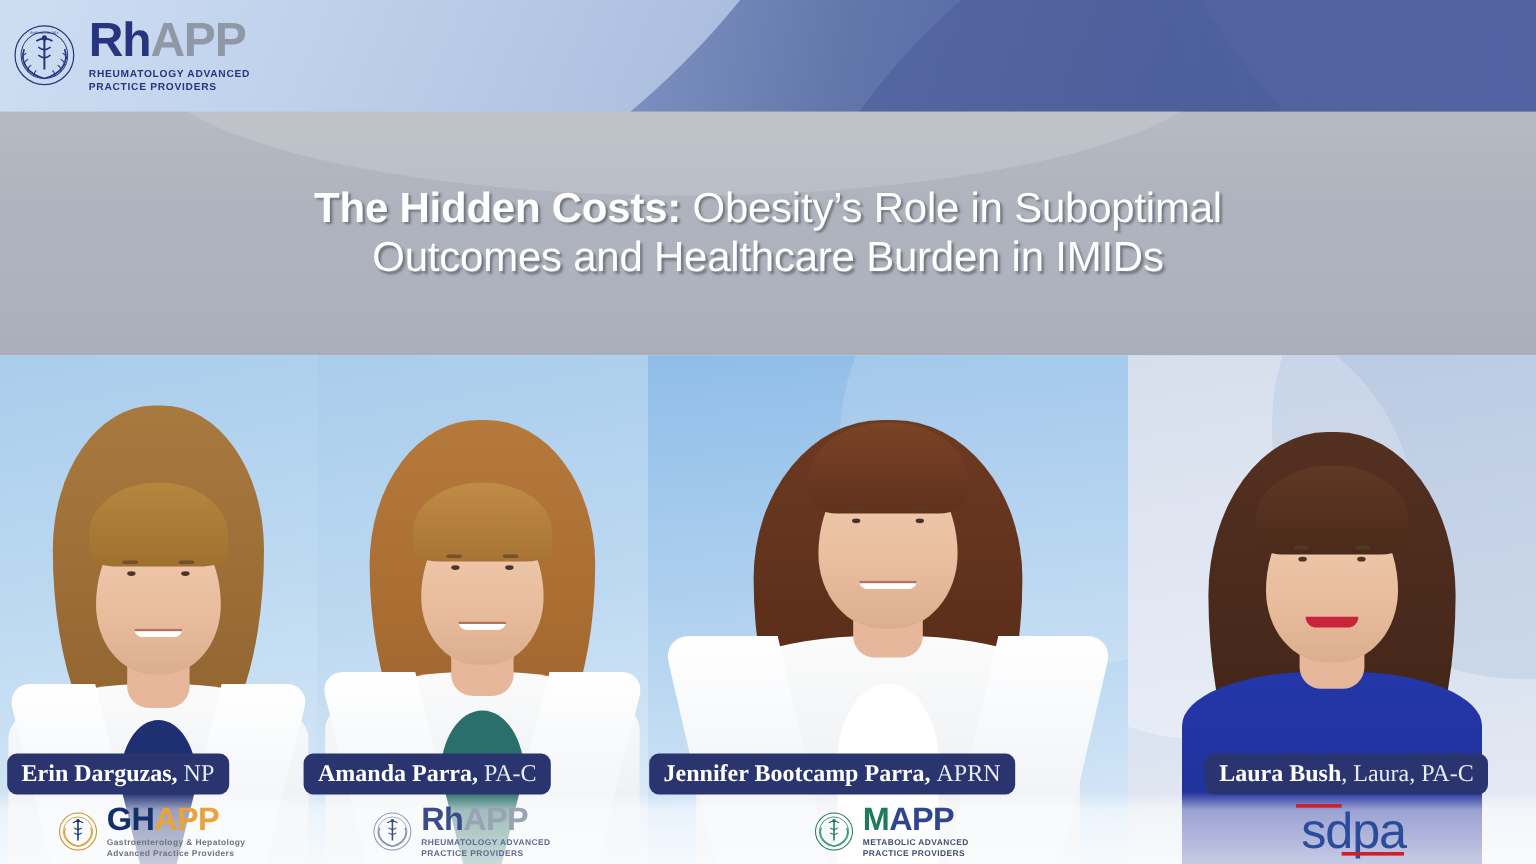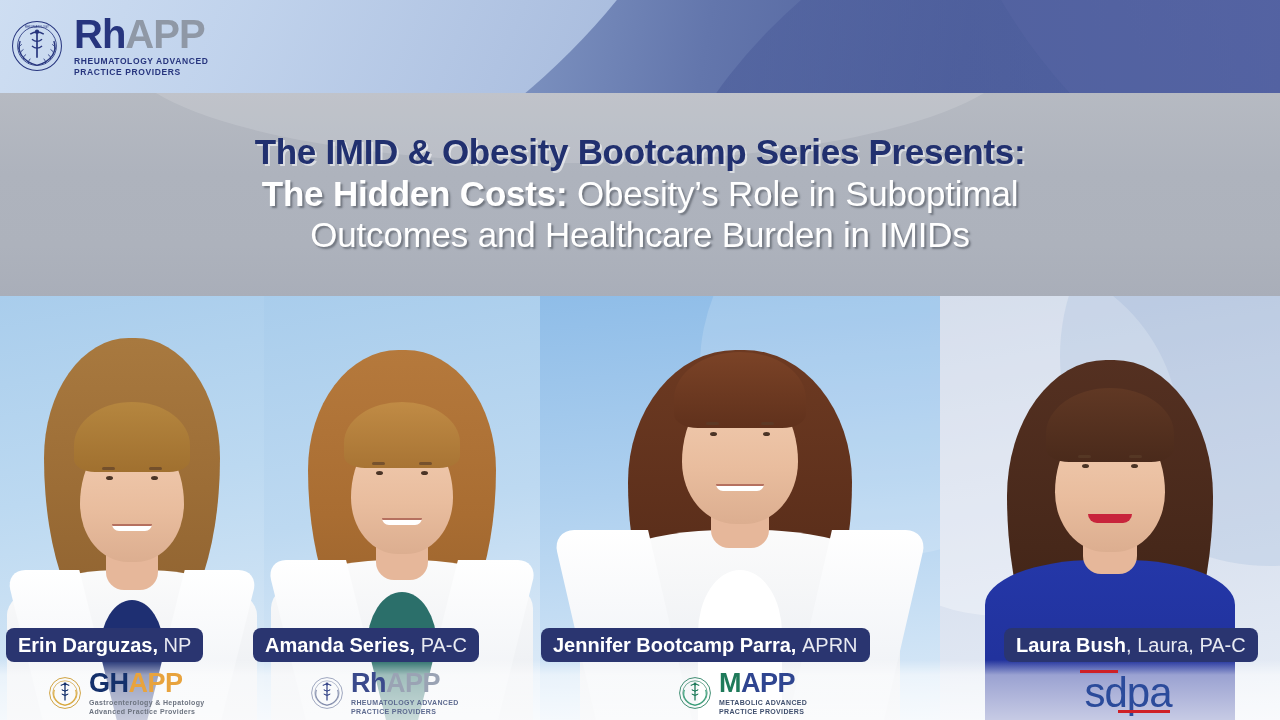--- a/index.html
+++ b/index.html
@@ -111,21 +111,21 @@
   .mouth{position:absolute;left:50%;transform:translateX(-50%);height:7px;border-radius:0 0 14px 14px;background:#ffffff;border-top:2px solid #b5705f;}
   .lips{position:absolute;left:50%;transform:translateX(-50%);height:9px;border-radius:0 0 16px 16px;background:#c8243c;}
   .lapelL,.lapelR{position:absolute;background:#ffffff;}
 
   
   .badges{position:absolute;left:0;top:628px;width:1280px;height:38px;z-index:20;}
   .badge{
     position:absolute;top:0;height:34px;border-radius:8px;
     background:#2a3570;color:#fff;
     display:flex;align-items:center;justify-content:space-between;
-    padding:0 12px;white-space:nowrap;font-size:20px;line-height:1;
+    padding:0 12px;white-space:nowrap;font-size:20px;line-height:1;font-family:Liberation Serif, serif;
   }
   .badge b{font-weight:bold;}
   .badge .cred{font-weight:normal;color:#e8eaf2;}
   .b1{left:6px;}
   .b2{left:253px;}
   .b3{left:541px;}
   .b4{left:1004px;}
 
   
   .footer{position:absolute;left:0;top:666px;width:1280px;height:54px;z-index:18;}
@@ -203,21 +203,20 @@
         <div class="sub">
           <div>RHEUMATOLOGY ADVANCED</div>
           <div>PRACTICE PROVIDERS</div>
         </div>
       </div>
     </div>
   </div>
 
   <div class="titleband">
     <div class="gloss"></div>
-    <div class="t-line t1">The IMID &amp; Obesity Bootcamp Series Presents:</div>
     <div class="t-line t2"><b>The Hidden Costs:</b><span> Obesity’s Role in Suboptimal</span></div>
     <div class="t-line t3">Outcomes and Healthcare Burden in IMIDs</div>
   </div>
 
   <div class="strip">
 
     <div class="panel p1">
       <div class="person" style="width:264px;height:424px;">
         <div class="hairback" style="width:176px;height:300px;bottom:82px;background:linear-gradient(180deg,#a8793f 0%,#9c6d36 50%,#8d6130 100%);"></div>
         <div class="coat" style="width:250px;height:150px;"></div>
@@ -298,21 +297,21 @@
     </div>
   </div>
 
   <div class="footershade"></div>
 
   <div class="badges">
     <div class="badge b1">
       <b>Erin Darguzas,</b>&nbsp;<span class="cred">NP</span>
     </div>
     <div class="badge b2">
-      <b>Amanda Series,</b>&nbsp;<span class="cred">PA-C</span>
+      <b>Amanda Parra,</b>&nbsp;<span class="cred">PA-C</span>
     </div>
     <div class="badge b3">
       <b>Jennifer Bootcamp Parra,</b>&nbsp;<span class="cred">APRN</span>
     </div>
     <div class="badge b4">
       <b>Laura Bush</b>
         <span class="cred">, Laura, PA-C</span>
     </div>
   </div>
 

